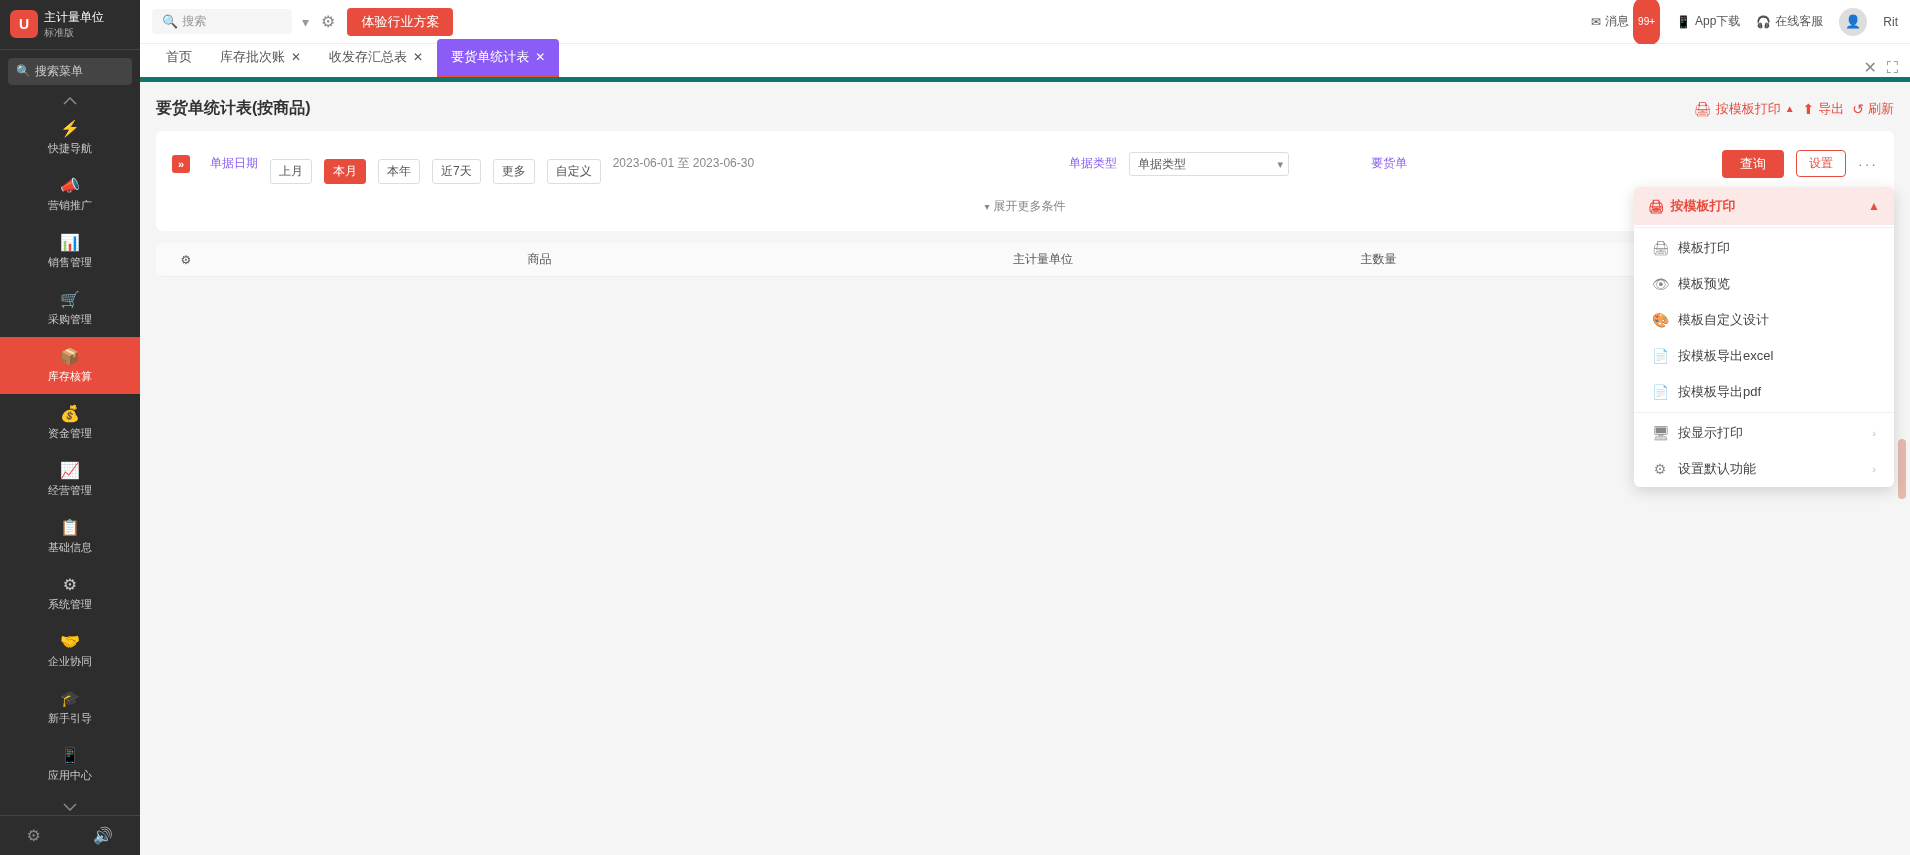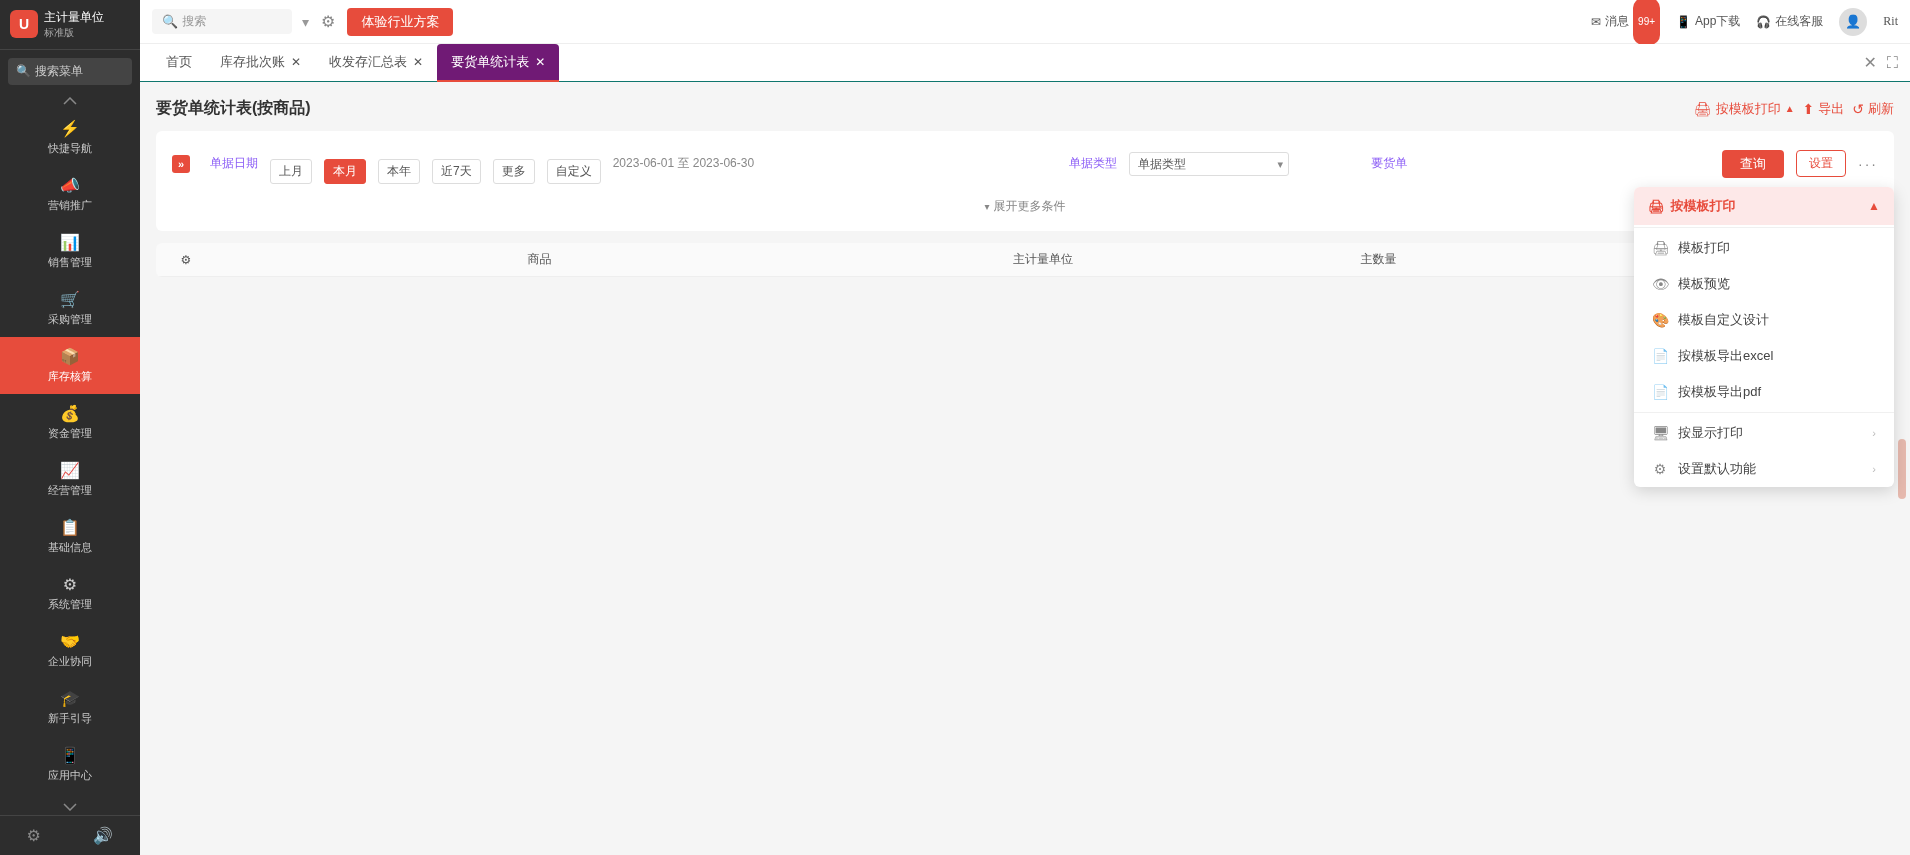--- a/index.html
+++ b/index.html
@@ -107,46 +107,46 @@
     .topbar-action-item { display: flex; align-items: center; gap: 4px; color: #555; font-size: 12px; cursor: pointer; }
     .topbar-action-item .badge {
       background: #e74c3c; color: #fff;
       border-radius: 10px; padding: 18px 5px; font-size: 10px;
     }
     .topbar-avatar {
       width: 28px; height: 28px; border-radius: 50%;
       background: #ddd; display: flex; align-items: center; justify-content: center;
       color: #888; font-size: 13px; cursor: pointer;
     }
-    .topbar-username { color: #555; font-size: 12px; cursor: pointer; font-family: Liberation Serif, serif; }
+    .topbar-username { color: #555; font-size: 12px; cursor: pointer; }
 
     
     .tabs-bar {
       background: #fff;
       height: 38px;
       display: flex;
-      align-items: center;
+      align-items: flex-end;
       padding: 0 12px;
-      border-bottom: 1px solid #0f766e;
+      border-bottom: 5px solid #0f766e;
       gap: 0;
       flex-shrink: 0;
     }
     .tab-item {
       padding: 0 14px;
       height: 38px;
       display: flex; align-items: center; gap: 6px;
       cursor: pointer;
       color: #555;
       font-size: 13px;
       border-bottom: 2px solid transparent;
       white-space: nowrap;
     }
     .tab-item.active {
       color: #fff;
-      background: #701a75;
+      background: #8b5cf6;
       border-radius: 4px 4px 0 0;
       border-bottom: 2px solid #e74c3c;
     }
     .tab-item .tab-close { color: inherit; font-size: 12px; cursor: pointer; }
     .tabs-spacer { flex: 1; }
     .tabs-window-btns { display: flex; align-items: center; gap: 10px; color: #888; font-size: 16px; }
     .tabs-window-btns span { cursor: pointer; }
 
     
     .page-content {

